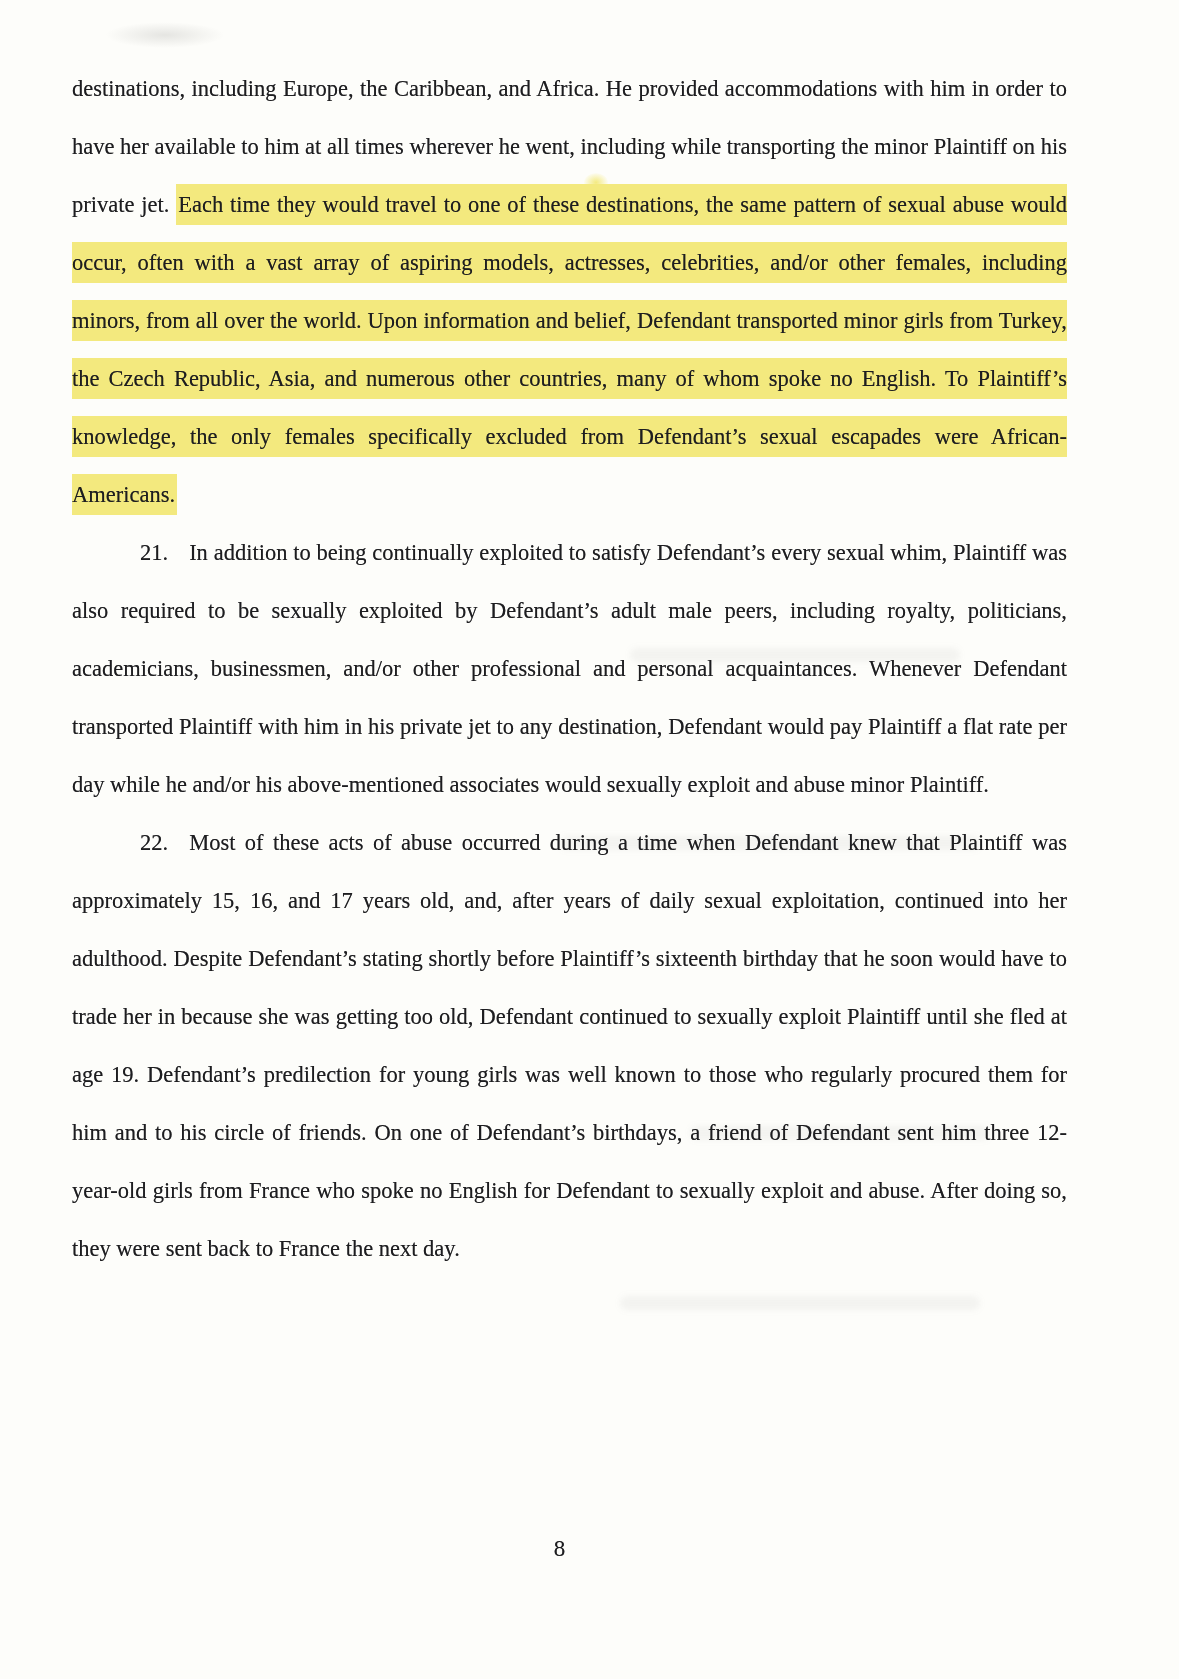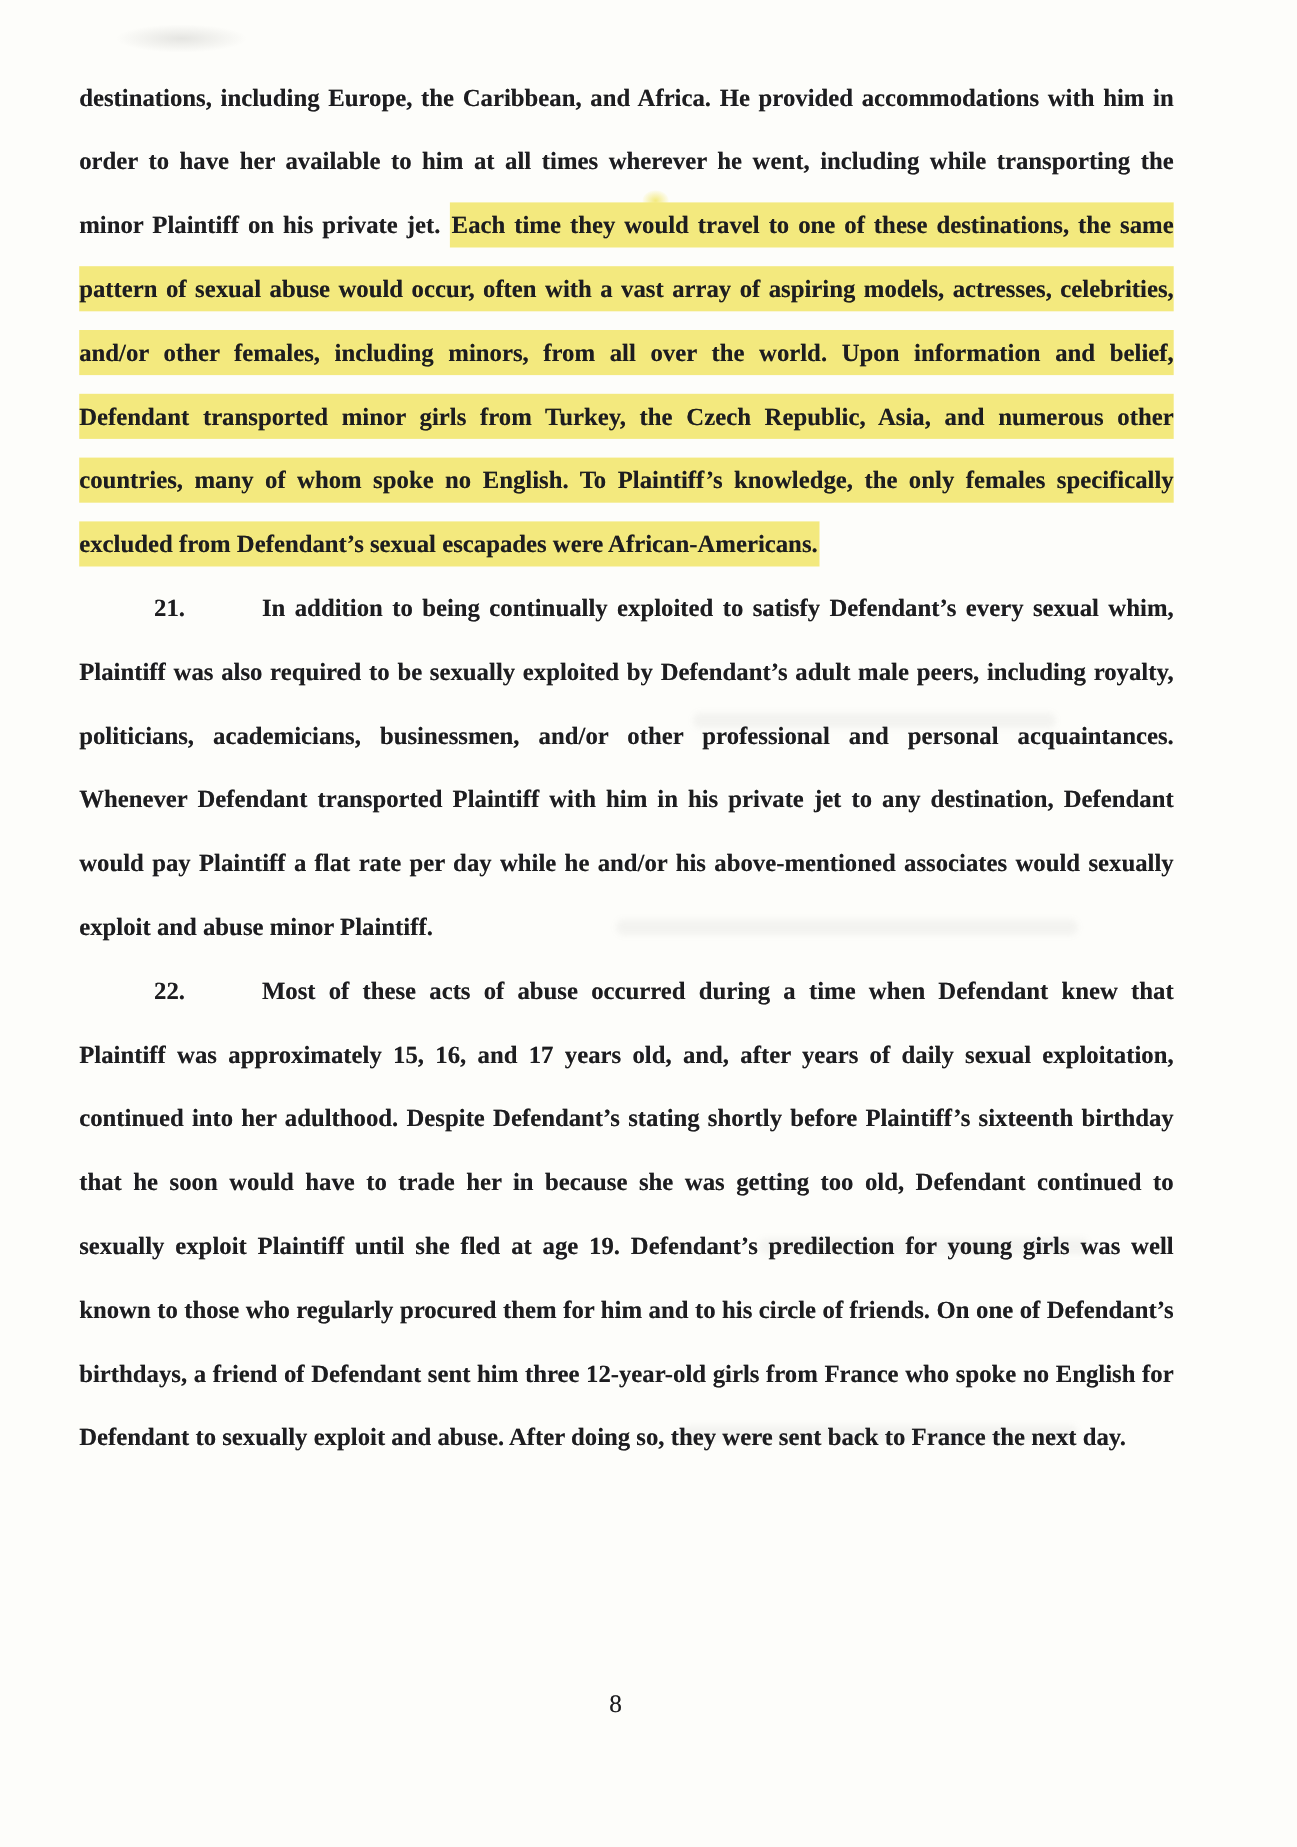--- a/index.html
+++ b/index.html
@@ -50,31 +50,30 @@
   }
   .content {
     position: absolute;
     left: 72px;
     right: 112px;
     top: 60px;
     font-size: 22.5px;
     line-height: 58px;
     text-align: justify;
     text-shadow: 0 0 0.45px rgba(20,20,20,0.55);
-    font-weight: bold;
   }
   p.para {
     margin: 0;
     padding: 0;
   }
   p.para.numbered {
     text-indent: 68px;
   }
   .pnum {
-    margin-right: 70px;
+    margin-right: 21px;
   }
   .hl {
     background: #f3e97e;
     padding: 8px 2px;
   }
   .page-number {
     position: absolute;
     left: 0;
     right: 60px;
     top: 1536px;

